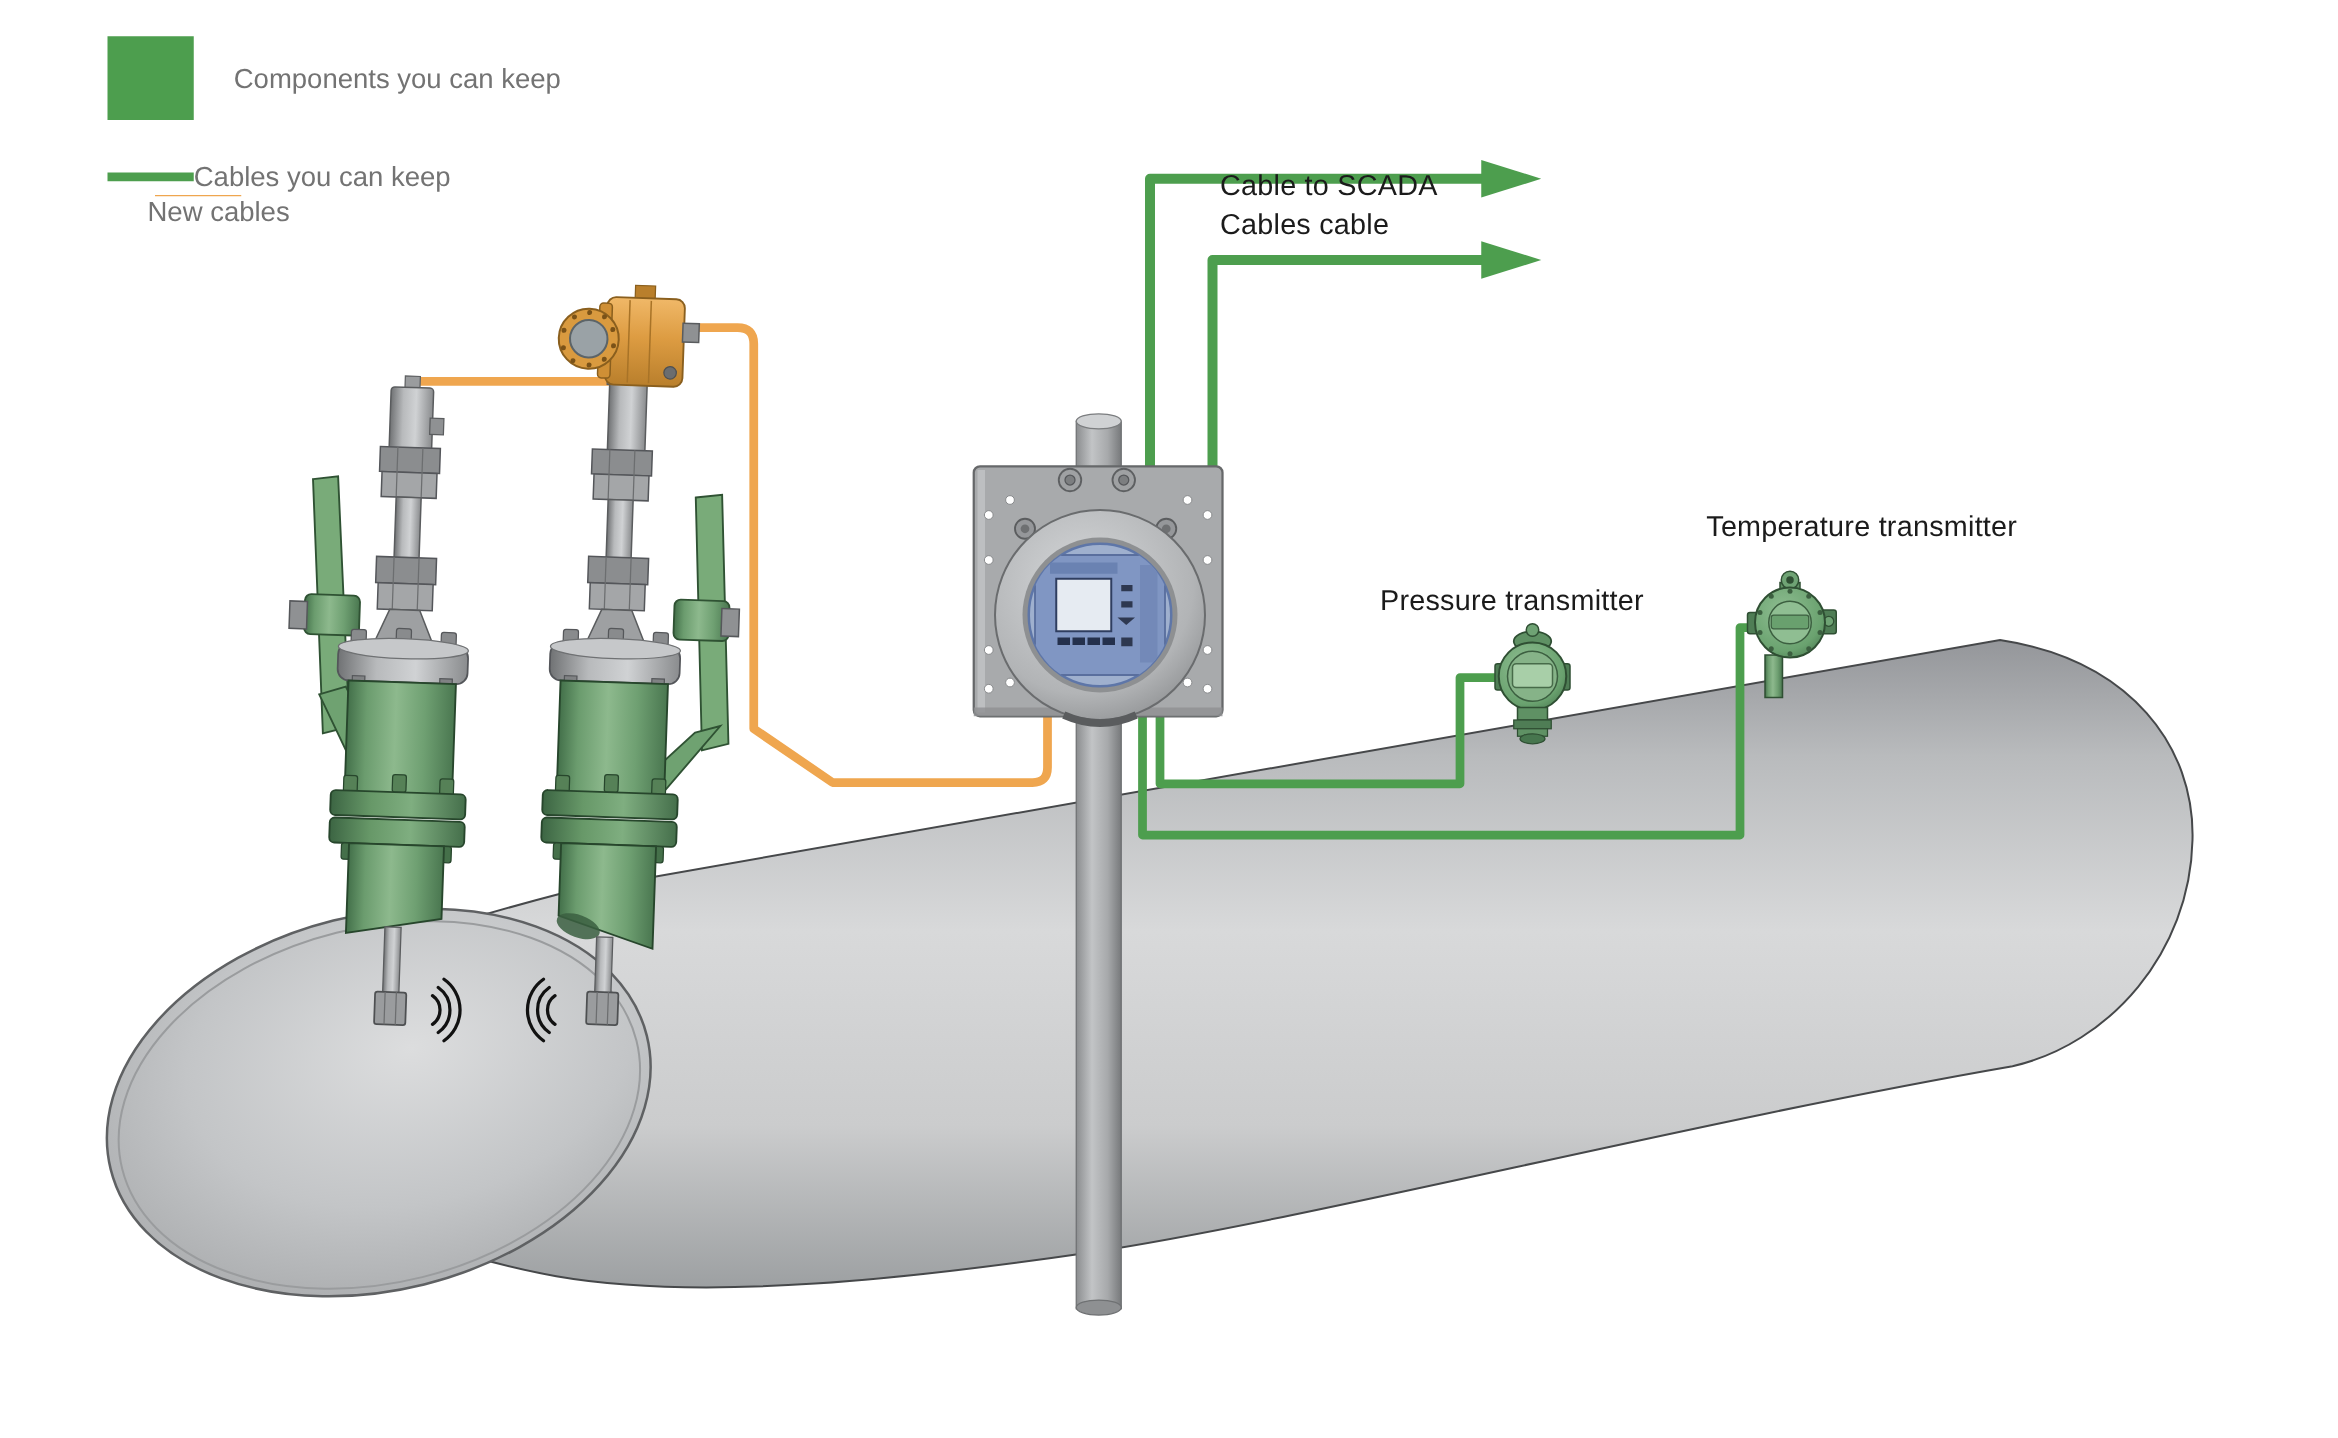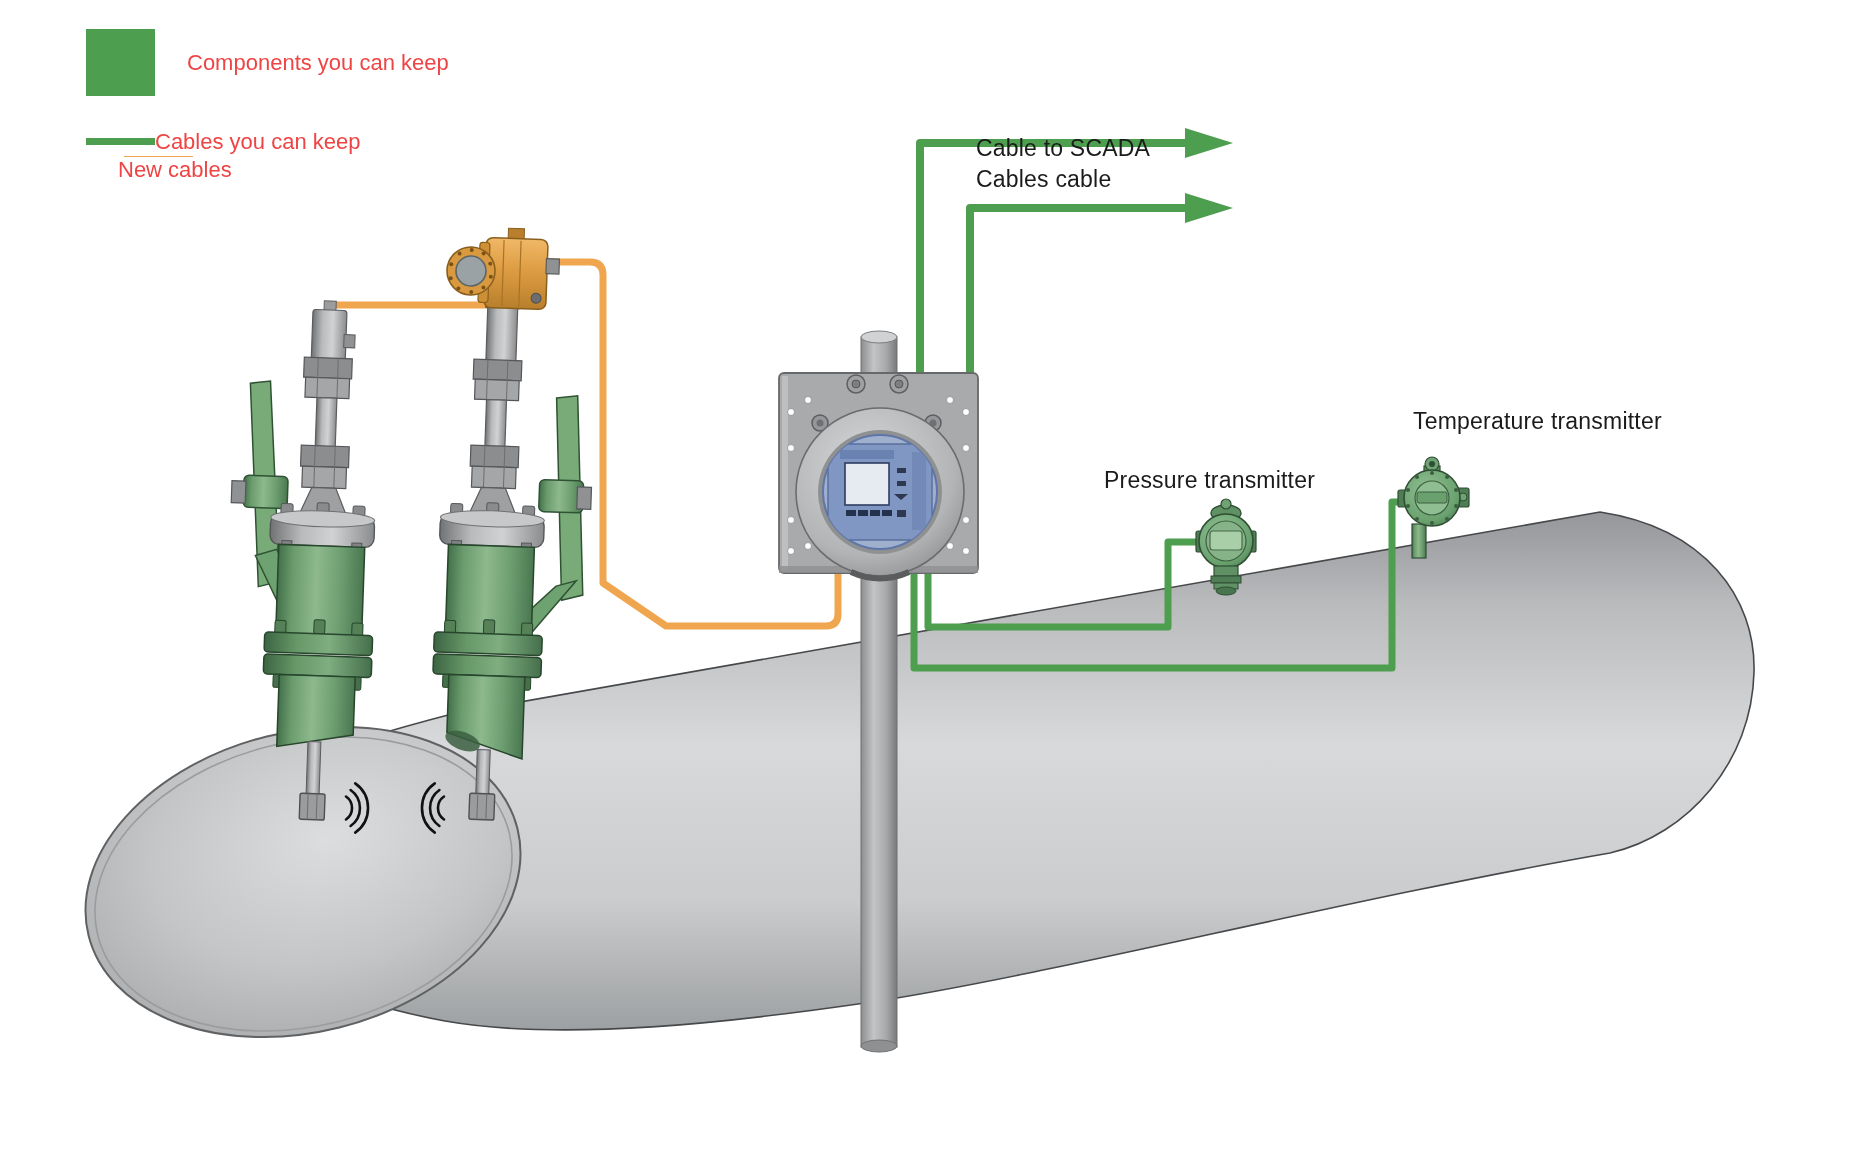--- a/index.html
+++ b/index.html
@@ -8,21 +8,21 @@
     font-family:"Liberation Sans","DejaVu Sans",sans-serif;color:#1b1b1b;
   }
   #scene{position:absolute;left:0;top:0;}
   .diagram-label{
     position:absolute;font-size:23px;color:#1b1b1b;white-space:nowrap;letter-spacing:0.2px;
   }
   
   .legend-item-row{position:absolute;display:flex;align-items:center;}
   .legend-square{width:69px;height:67px;}
   .legend-line{width:69px;height:7px;}
-  .legend-text{font-size:22px;color:#ef4444;white-space:nowrap;}
+  .legend-text{font-size:22px;color:#737373;white-space:nowrap;}
 </style>
 </head>
 <body>
 
 <div id="canvas">
 
 <svg id="scene" width="1870" height="1150" viewBox="0 0 1870 1150">
   <defs>
     <linearGradient id="pipeV" x1="0" y1="0" x2="0" y2="1">
       <stop offset="0" stop-color="#94969a"></stop>
@@ -358,21 +358,21 @@
       <circle cx="1417" cy="477" r="2"></circle>
     </g>
     <circle cx="1432" cy="498" r="17" fill="#8fbe92" stroke="#3c5f40" stroke-width="1.2"></circle>
     <rect x="1417" y="492" width="30" height="11" rx="2" fill="#69a06e" stroke="#3c5f40" stroke-width="1"></rect>
   </g>
 </svg>
 
 <div class="diagram-label" style="left:976px;top:99px;margin-top:36px;">Cable to SCADA</div>
 <div class="diagram-label" style="left:976px;top:166px;">Cables cable</div>
 <div class="diagram-label" style="left:1104px;top:467px;">Pressure transmitter</div>
-<div class="diagram-label" style="left:1413px;top:408px;">Temperature transmitter</div>
+<div class="diagram-label" style="left:1365px;top:408px;">Temperature transmitter</div>
 
 <div>
   <div class="legend-item-row" style="left:86px;top:29px;">
     <div class="legend-square" style="background:#4d9e4e;"></div>
     <div class="legend-text" style="margin-left:32px;">Components you can keep</div>
   </div>
   <div class="legend-item-row" style="left:86px;top:128px;height:27px;">
     <div class="legend-line" style="background:#4d9e4e;"></div>
     <div class="legend-text" style="">Cables you can keep</div>
   </div>

